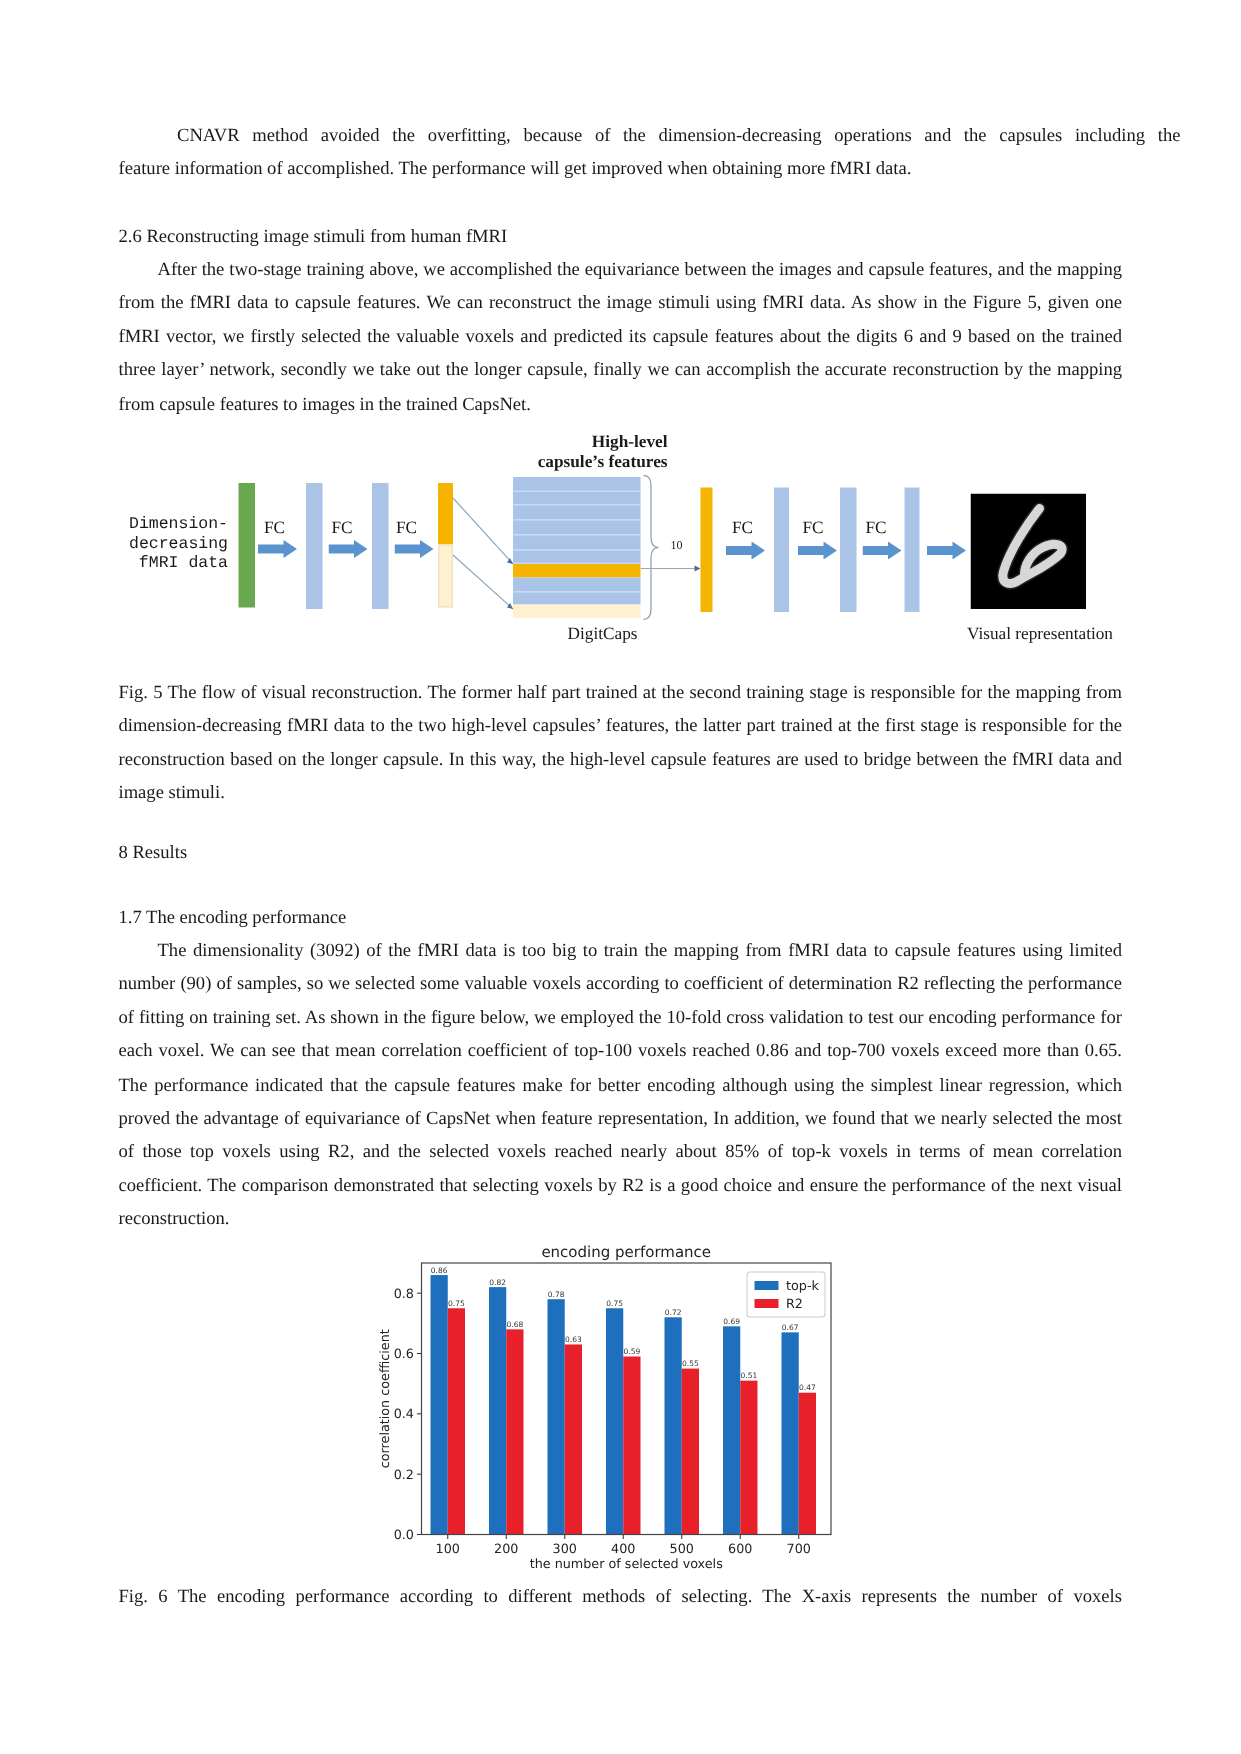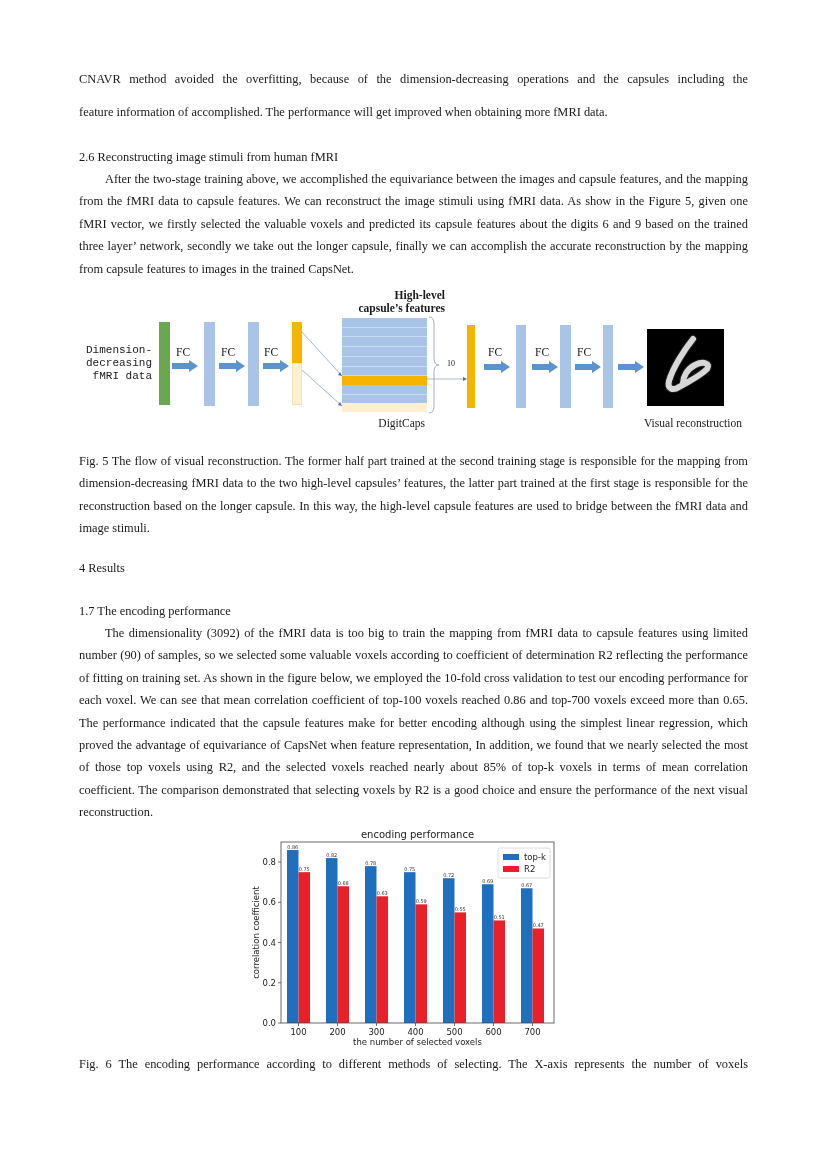--- a/index.html
+++ b/index.html
@@ -19,21 +19,21 @@
   .fc { position:absolute; font-size:11.5px; }
   .arrow { position:absolute; width:26px; height:12px; }
 
   
   #chart { position:absolute; left:250px; top:826px; width:320px; height:224px; }
   #chart svg text { font-family:"DejaVu Sans", sans-serif; }
 </style>
 </head>
 <body>
 
-<div class="txt justify-all" style="top:68px;">CNAVR method avoided the overfitting, because of the dimension-decreasing operations and the capsules including the</div>
+<div class="txt justify-all" style="top:79px;margin-left:39px;">CNAVR method avoided the overfitting, because of the dimension-decreasing operations and the capsules including the</div>
 <div class="txt" style="top:101px;">feature information of accomplished. The performance will get improved when obtaining more fMRI data.</div>
 
 <div class="heading" style="top:146px;">2.6 Reconstructing image stimuli from human fMRI</div>
 <div class="txt indent" style="top:168px;">After the two-stage training above, we accomplished the equivariance between the images and capsule features, and the mapping from the fMRI data to capsule features. We can reconstruct the image stimuli using fMRI data. As show in the Figure 5, given one fMRI vector, we firstly selected the valuable voxels and predicted its capsule features about the digits 6 and 9 based on the trained three layer’ network, secondly we take out the longer capsule, finally we can accomplish the accurate reconstruction by the mapping from capsule features to images in the trained CapsNet.</div>
 
 <div id="fig5">
 
   <div class="lbl" style="left:80px; top:344px; width:72px; line-height:13px;font-family:Liberation Mono, monospace;">
     <div>Dimension-</div>
     <div>decreasing</div>
@@ -126,26 +126,26 @@
 
   <svg class="arrow" style="left:618px; top:361px;" viewBox="0 0 26 12">
       <path d="M0 3h17V0l9 6-9 6V9H0z" fill="#5b93cf"></path>
     </svg>
 
   <svg style="position:absolute; left:647px; top:329px; width:77px; height:77px;" viewBox="0 0 77 77">
     <rect width="77" height="77" fill="#000"></rect>
     <path d="M46 10 C38 20 26 38 22 52 C20 60 26 62 32 58 C42 52 52 48 60 40 C64 34 56 32 48 36 C40 40 36 48 36 54" fill="none" stroke="#f2f2f2" stroke-width="6" stroke-linecap="round" stroke-linejoin="round"></path>
     <path d="M46 10 C38 20 26 38 22 52 C20 60 26 62 32 58 C42 52 52 48 60 40 C64 34 56 32 48 36 C40 40 36 48 36 54" fill="none" stroke="#888" stroke-width="8" stroke-opacity="0.25" stroke-linecap="round"></path>
   </svg>
-  <div class="lbl" style="left:632px; top:417px; width:110px; font-size:11.5px;">Visual reconstruction</div>
+  <div class="lbl" style="left:632px; top:417px; width:110px; font-size:11.5px;">Visual representation</div>
 </div>
 
 <div class="txt" style="top:450px;">Fig. 5 The flow of visual reconstruction. The former half part trained at the second training stage is responsible for the mapping from dimension-decreasing fMRI data to the two high-level capsules’ features, the latter part trained at the first stage is responsible for the reconstruction based on the longer capsule. In this way, the high-level capsule features are used to bridge between the fMRI data and image stimuli.</div>
 
-<div class="heading" style="top:557px;">4 Results</div>
+<div class="heading" style="top:557px;">8 Results</div>
 <div class="heading" style="top:600px;">1.7 The encoding performance</div>
 <div class="txt indent" style="top:622px;">The dimensionality (3092) of the fMRI data is too big to train the mapping from fMRI data to capsule features using limited number (90) of samples, so we selected some valuable voxels according to coefficient of determination R2 reflecting the performance of fitting on training set. As shown in the figure below, we employed the 10-fold cross validation to test our encoding performance for each voxel. We can see that mean correlation coefficient of top-100 voxels reached 0.86 and top-700 voxels exceed more than 0.65. The performance indicated that the capsule features make for better encoding although using the simplest linear regression, which proved the advantage of equivariance of CapsNet when feature representation, In addition, we found that we nearly selected the most of those top voxels using R2, and the selected voxels reached nearly about 85% of top-k voxels in terms of mean correlation coefficient. The comparison demonstrated that selecting voxels by R2 is a good choice and ensure the performance of the next visual reconstruction.</div>
 
 <div id="chart">
   <svg id="chart-svg" width="320" height="224" viewBox="0 0 320 224">
       <text x="167.5" y="12" text-anchor="middle" font-size="10" fill="#222">encoding performance</text>
       <rect x="37" y="24.04444444444445" width="11.5" height="172.95555555555555" fill="#1f6fbf"></rect>
       <text x="42.75" y="22.54444444444445" text-anchor="middle" font-size="5" fill="#333">0.86</text>
       <rect x="48.5" y="46.166666666666686" width="11.5" height="150.83333333333331" fill="#e8202a"></rect>
       <text x="54.25" y="44.666666666666686" text-anchor="middle" font-size="5" fill="#333">0.75</text>

